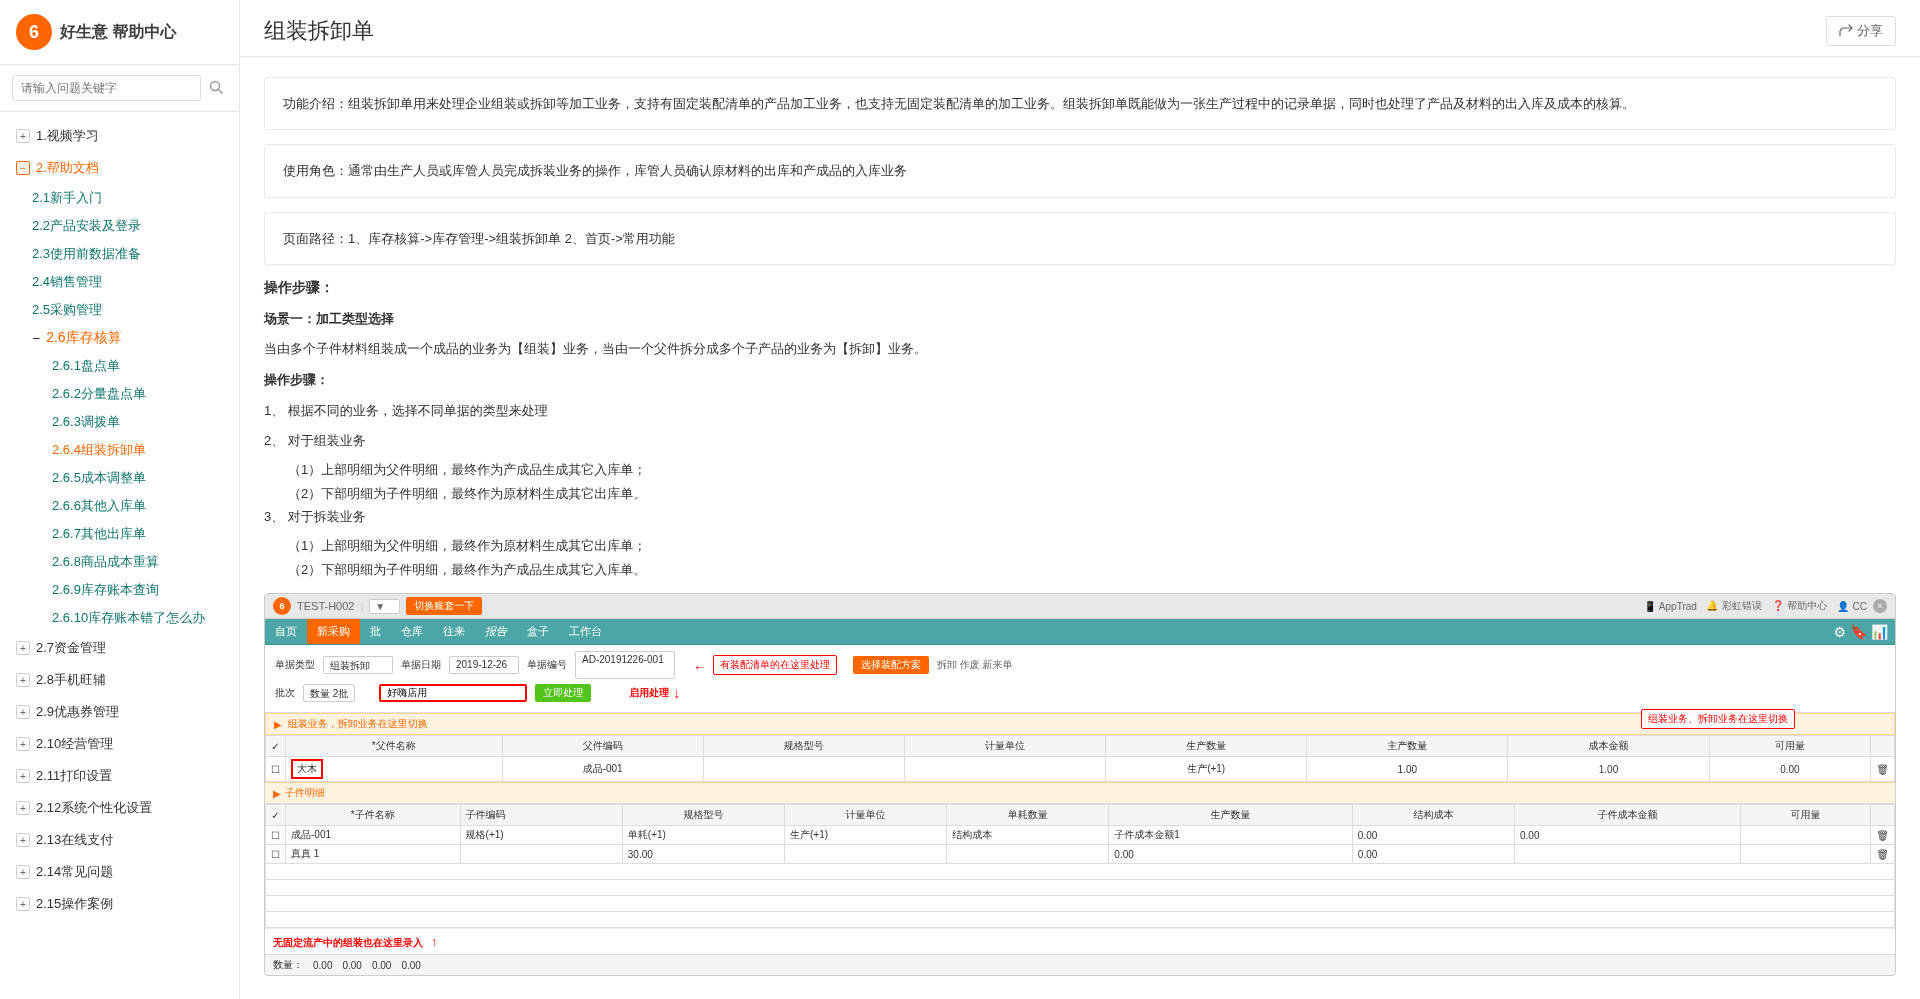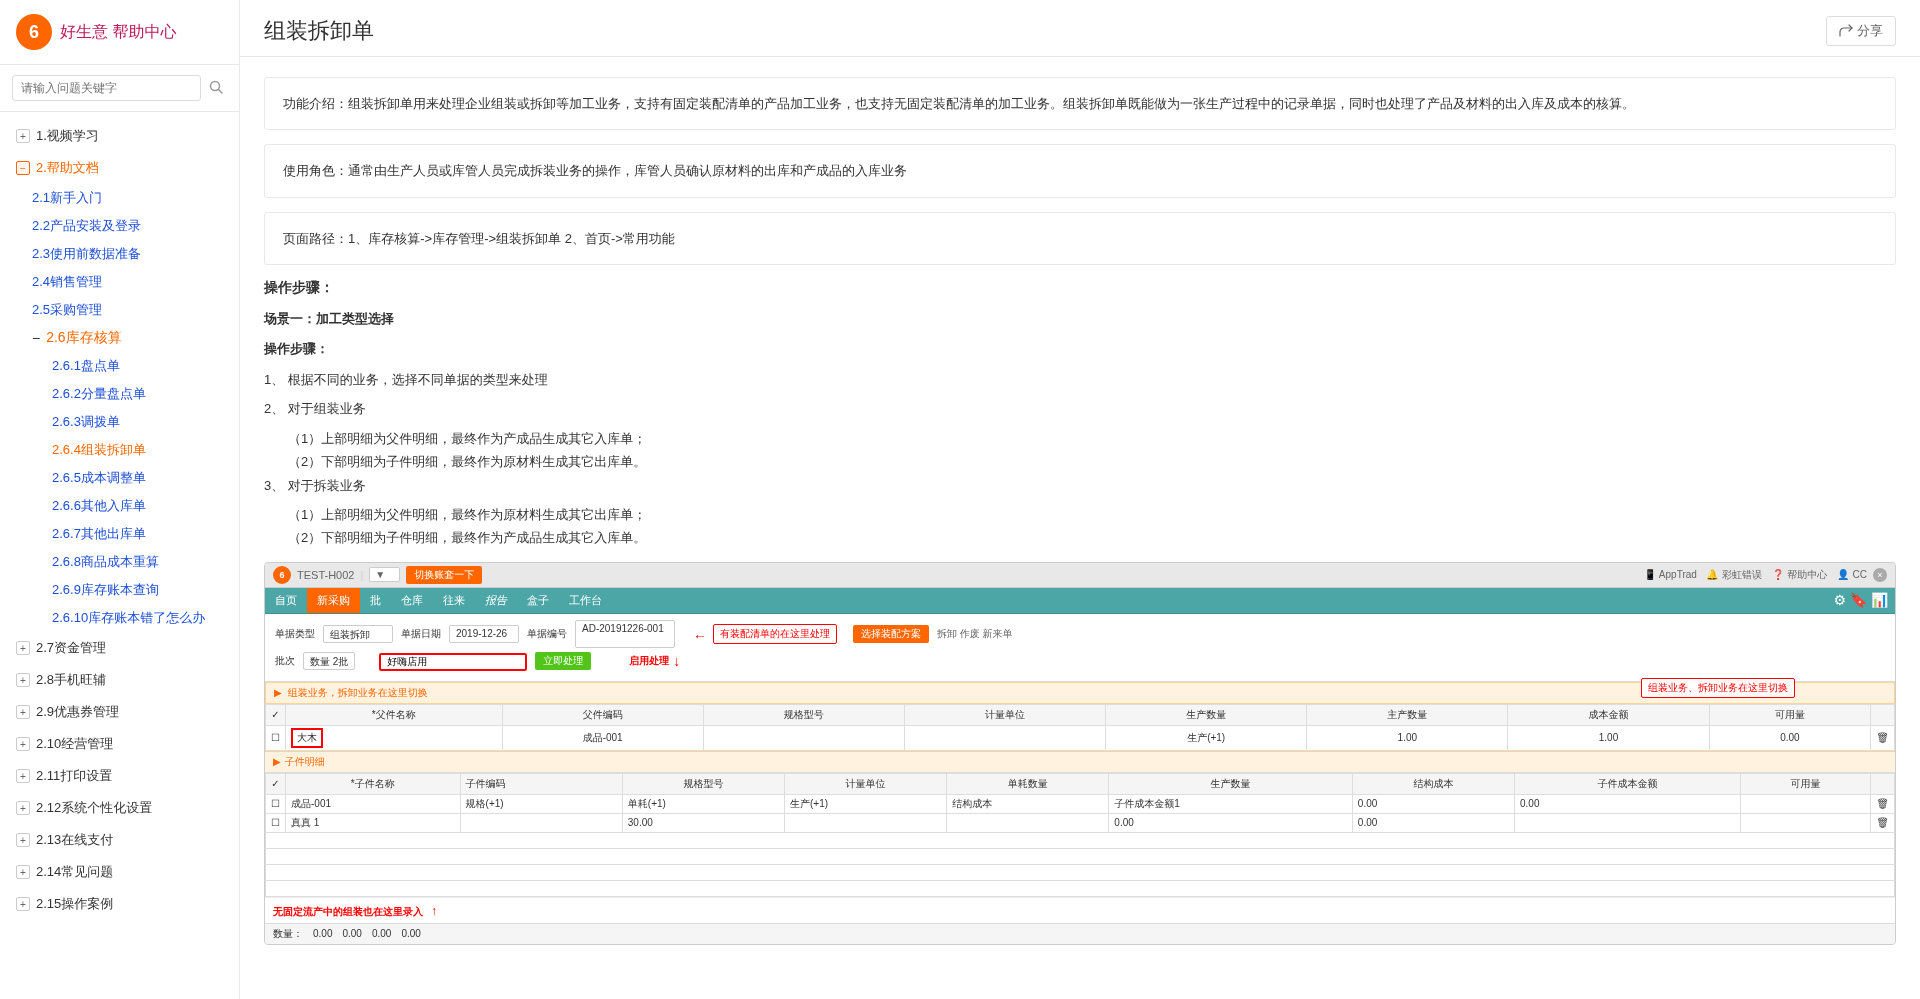--- a/index.html
+++ b/index.html
@@ -35,22 +35,22 @@
       justify-content: center;
       color: white;
       font-size: 18px;
       font-weight: bold;
       margin-right: 8px;
       flex-shrink: 0;
     }
 
     .logo-text {
       font-size: 16px;
-      font-weight: normal;
-      color: #be185d;
+      font-weight: bold;
+      color: #404040;
     }
 
     .search-box {
       padding: 10px 12px;
       border-bottom: 1px solid #e8e8e8;
       display: flex;
       align-items: center;
     }
 
     .search-input {
@@ -120,21 +120,21 @@
     .nav-label-active { color: #ff6600; }
 
     .nav-sub-list {
       padding-left: 32px;
     }
 
     .nav-sub-item {
       padding: 5px 16px 5px 0;
       cursor: pointer;
       font-size: 13px;
-      color: #1d4ed8;
+      color: #0f766e;
       display: block;
     }
     .nav-sub-item.active { color: #ff6600; }
 
     
     .main-content {
       flex: 1;
       display: flex;
       flex-direction: column;
       overflow: hidden;
@@ -337,20 +337,21 @@
     </div>
     <div class="info-block">
       <span>使用角色：通常由生产人员或库管人员完成拆装业务的操作，库管人员确认原材料的出库和产成品的入库业务</span>
     </div>
     <div class="info-block">
       <span>页面路径：1、库存核算-&gt;库存管理-&gt;组装拆卸单 2、首页-&gt;常用功能</span>
     </div>
 
     <div class="section-heading">操作步骤：</div>
     <div class="content-text" style="font-weight:bold; margin-bottom:6px;">场景一：加工类型选择</div>
+    <div class="content-text">当由多个子件材料组装成一个成品的业务为【组装】业务，当由一个父件拆分成多个子产品的业务为【拆卸】业务。</div>
 
     <div class="content-text" style="font-weight:bold;">操作步骤：</div>
 
     <div class="step-item">
       <span>1、</span>
       <span>根据不同的业务，选择不同单据的类型来处理</span>
     </div>
     <div class="step-item">
       <span>2、</span>
       <span>对于组装业务</span>

